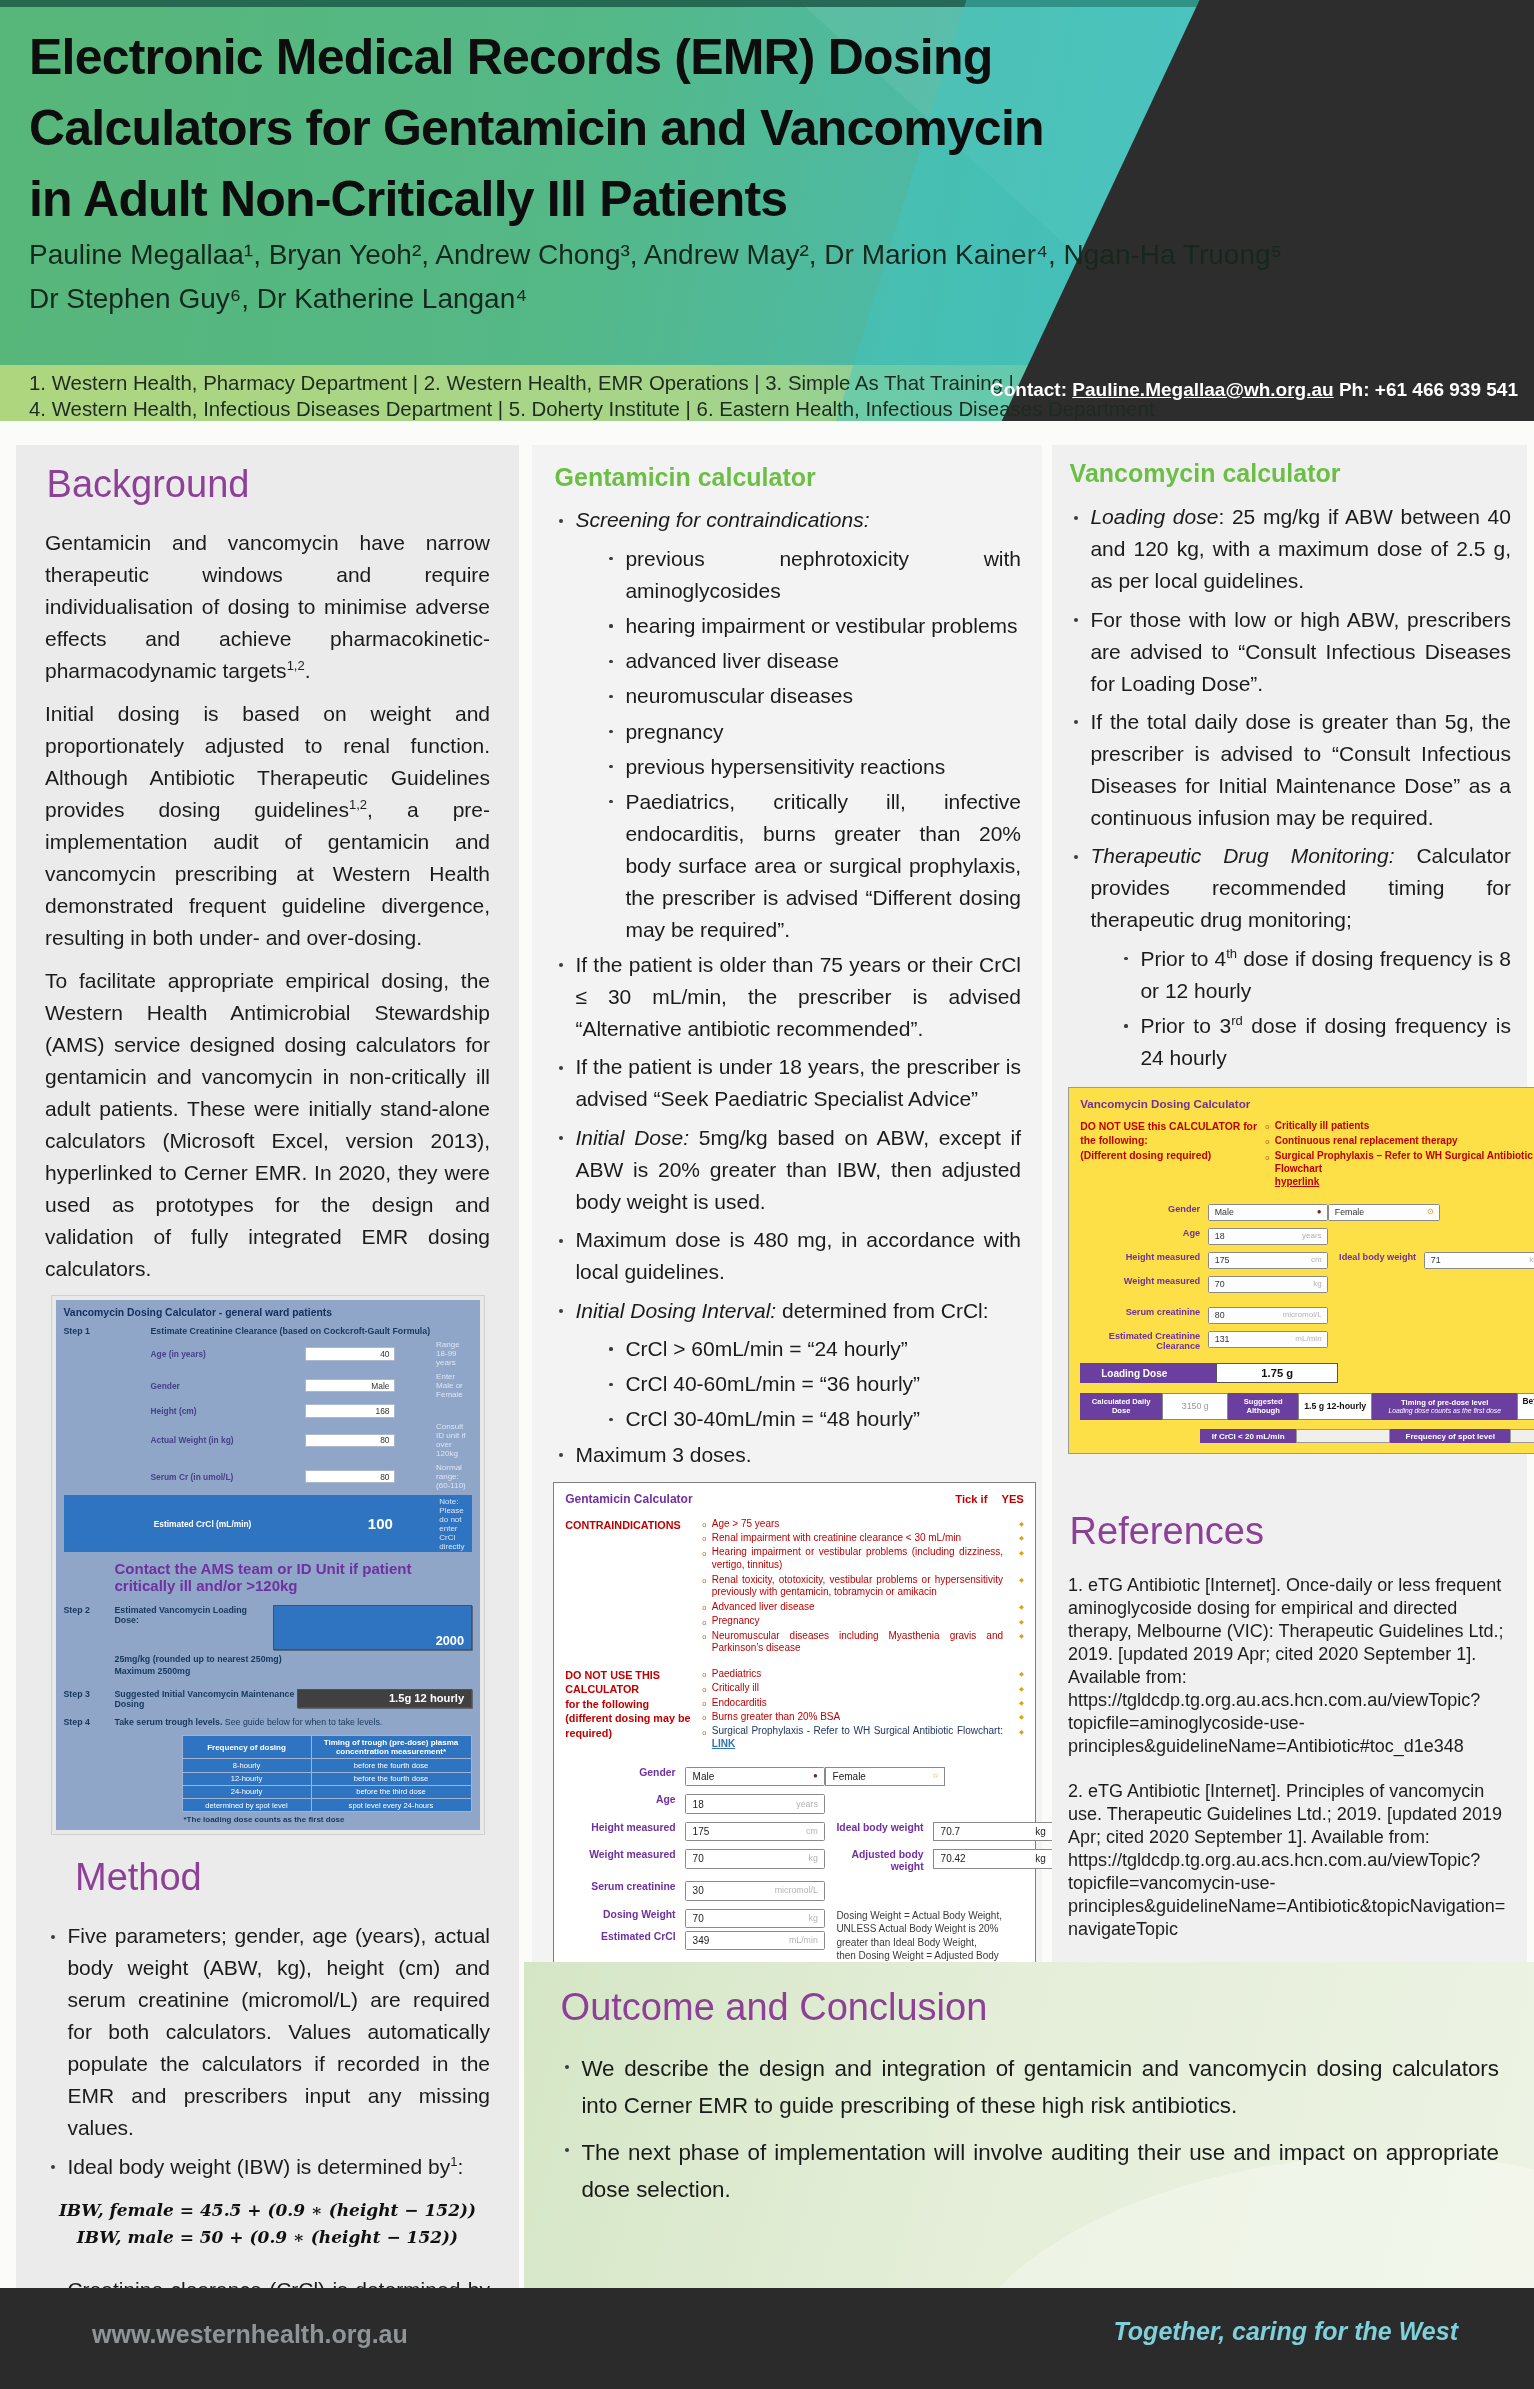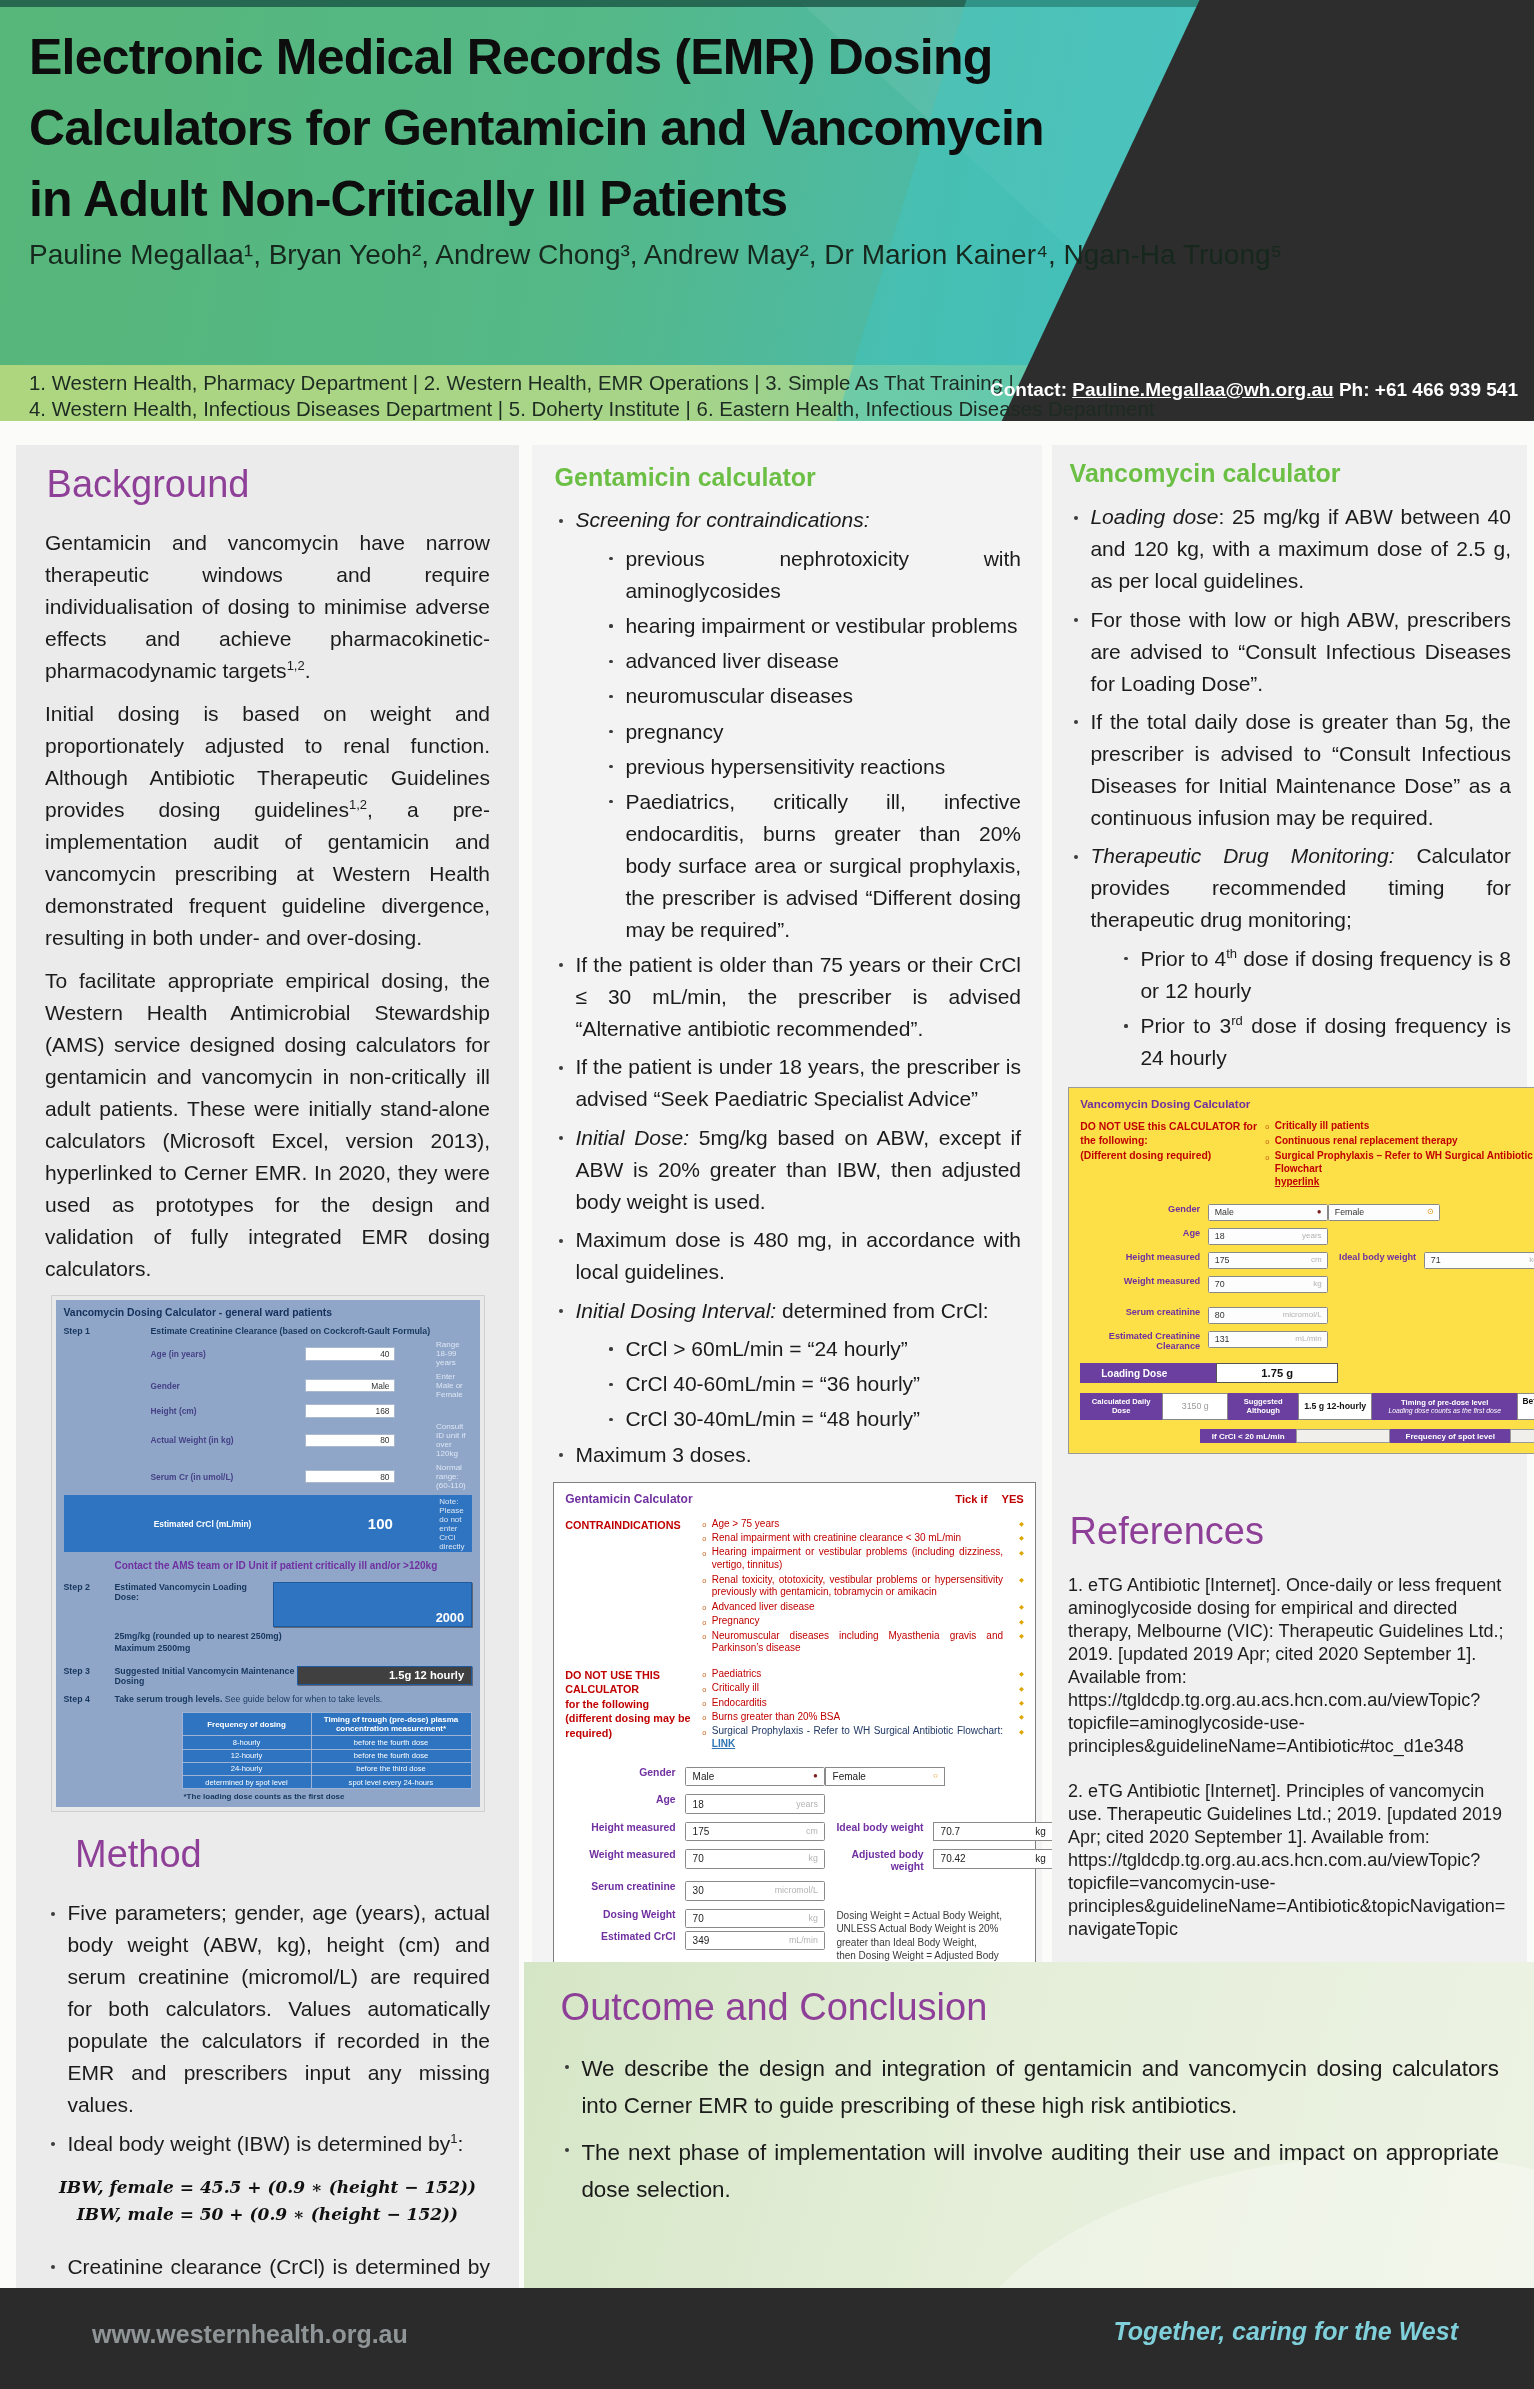--- a/index.html
+++ b/index.html
@@ -67,21 +67,21 @@
   .s1title{font-size:10.4px;font-weight:bold;color:#14305a;margin-bottom:8px;}
   .s1r{display:flex;align-items:center;margin-bottom:4.8px;gap:36px;}
   .s1step{width:51px;font-size:8.8px;font-weight:bold;color:#17375d;flex:none;}
   .s1steptxt{font-size:8.8px;font-weight:bold;color:#17375d;}
   .s1lab{width:118px;font-size:8.4px;font-weight:bold;color:#474287;flex:none;}
   .s1box{width:90px;background:#fff;border:0.8px solid #aab8d0;font-size:8.4px;color:#333;text-align:right;padding:0.8px 4px;box-sizing:border-box;flex:none;}
   .s1hint{font-size:8px;color:#dde6f4;margin-left:5.6px;}
   .s1crcl{background:#2f74c0;padding:1.6px 0;}
   .s1crcl .s1lab{color:#fff;padding-left:3.2px;}
   .s1val{width:90px;font-size:15px;font-weight:bold;color:#fff;text-align:right;padding-right:4.8px;box-sizing:border-box;flex:none;}
-  .s1warn{font-size:10px;font-weight:bold;color:#7030a0;margin:8px 0 11.2px 51px;}
+  .s1warn{font-size:15px;font-weight:bold;color:#7030a0;margin:8px 0 11.2px 51px;}
   .s1r2{display:flex;margin-bottom:3.2px;}
   .s1bigbox{width:200px;height:45px;background:#2f74c0;border:0.8px solid #1d5aa0;box-shadow:0.8px 0.8px 0 #55585e;margin-left:auto;
     display:flex;align-items:flex-end;justify-content:flex-end;font-size:12.8px;font-weight:bold;color:#fff;padding:1.6px 6.4px;box-sizing:border-box;}
   .s1notes{font-size:8.8px;font-weight:bold;color:#17375d;margin:3.2px 0 11.2px 51px;line-height:12px;}
   .s1bar{width:200px;height:19px;background:#404040;border:0.8px solid #1d5aa0;box-shadow:0.8px 0.8px 0 #55585e;margin-left:auto;
     display:flex;align-items:center;justify-content:flex-end;font-size:11.2px;font-weight:bold;color:#fff;padding:0 6.4px;box-sizing:border-box;}
   .s1t4{font-size:8.8px;color:#17375d;margin-bottom:4.8px;}
   .s1t4 b{font-weight:bold;}
   .s1table{border-spacing:1.6px;background:#9fb4d4;margin-left:118px;}
   .s1table td{background:#2f74c0;color:#fff;font-size:7.6px;text-align:center;padding:1.6px 6.4px;}
@@ -161,20 +161,21 @@
     <div class="tealwedge"></div>
     <div class="darkcorner"></div>
 
     <div class="title">
       <div>Electronic Medical Records (EMR) Dosing</div>
       <div>Calculators for Gentamicin and Vancomycin</div>
       <div>in Adult Non-Critically Ill Patients</div>
     </div>
     <div class="authors">
       <div>Pauline Megallaa¹, Bryan Yeoh², Andrew Chong³, Andrew May², Dr Marion Kainer⁴, Ngan-Ha Truong⁵</div>
+      <div>Dr Stephen Guy⁶, Dr Katherine Langan⁴</div>
     </div>
     <div class="affil">
       <div>1. Western Health, Pharmacy Department | 2. Western Health, EMR Operations | 3. Simple As That Training |</div>
       <div>4. Western Health, Infectious Diseases Department | 5. Doherty Institute | 6. Eastern Health, Infectious Diseases Department</div>
     </div>
 
 
     <div class="contact"><span>Contact: </span><span class="em">Pauline.Megallaa@wh.org.au</span><span>  Ph: +61 466 939 541</span></div>
   </div>
 

